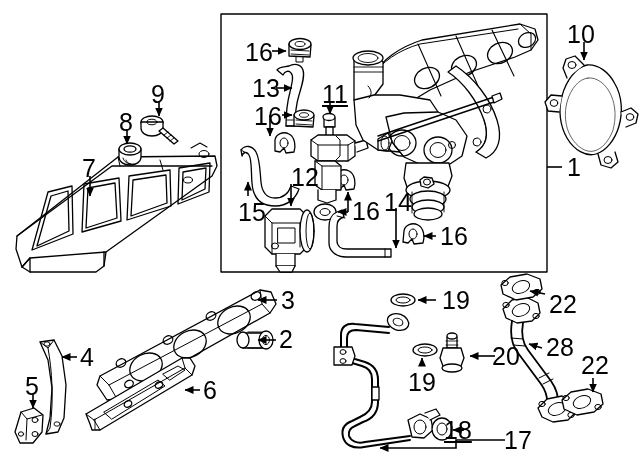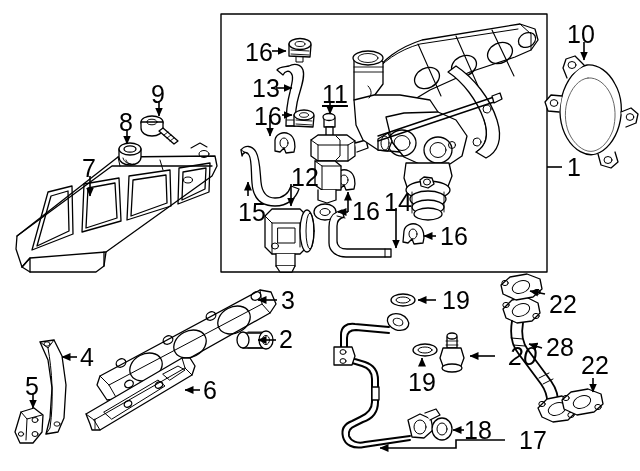--- a/index.html
+++ b/index.html
@@ -447,22 +447,22 @@
 <div class="lbl" style="left:567px;top:22px;text-align:center;">10</div>
 <div class="lbl" style="left:322px;top:82px;text-decoration:underline;">11</div>
 <div class="lbl" style="left:283px;top:165px;margin-left:8px;">12</div>
 <div class="lbl" style="left:252px;top:76px;">13</div>
 <div class="lbl" style="left:384px;top:190px;text-align:right;">14</div>
 <div class="lbl" style="left:238px;top:200px;">15</div>
 <div class="lbl" style="left:245px;top:40px;">16</div>
 <div class="lbl" style="left:254px;top:104px;">16</div>
 <div class="lbl" style="left:352px;top:199px;">16</div>
 <div class="lbl" style="left:440px;top:224px;">16</div>
-<div class="lbl" style="left:519px;top:428px;">17</div>
-<div class="lbl" style="left:464px;top:418px;">18</div>
+<div class="lbl" style="left:504px;top:428px;">17</div>
+<div class="lbl" style="left:444px;top:418px;text-decoration:underline;">18</div>
 <div class="lbl" style="left:442px;top:288px;">19</div>
 <div class="lbl" style="left:408px;top:370px;">19</div>
-<div class="lbl" style="left:509px;top:344px;font-style:italic;">20</div>
+<div class="lbl" style="left:492px;top:344px;">20</div>
 <div class="lbl" style="left:546px;top:335px;">28</div>
 <div class="lbl" style="left:549px;top:292px;">22</div>
 <div class="lbl" style="left:581px;top:353px;">22</div>
 
 </div>
 
 </body></html>

